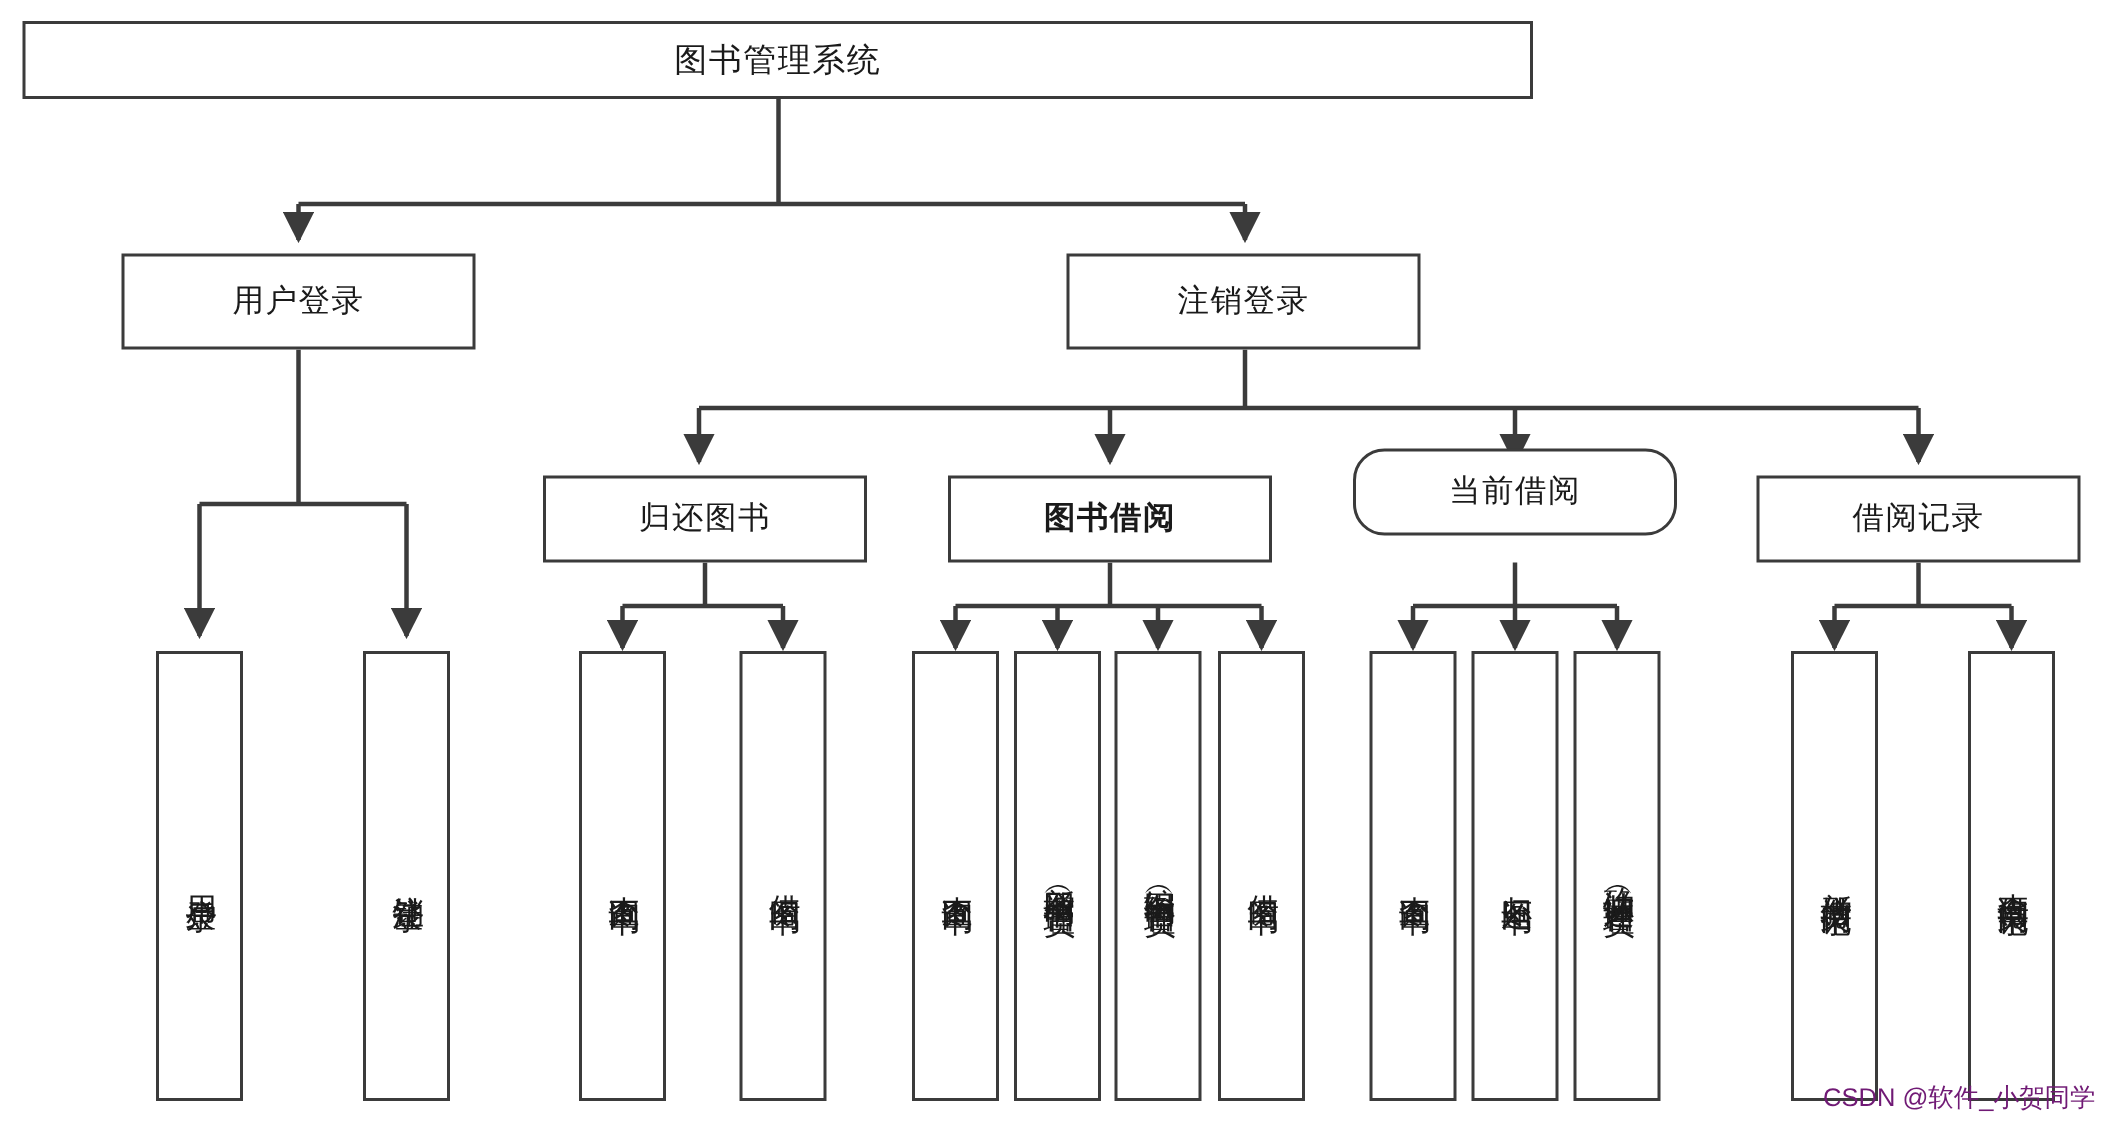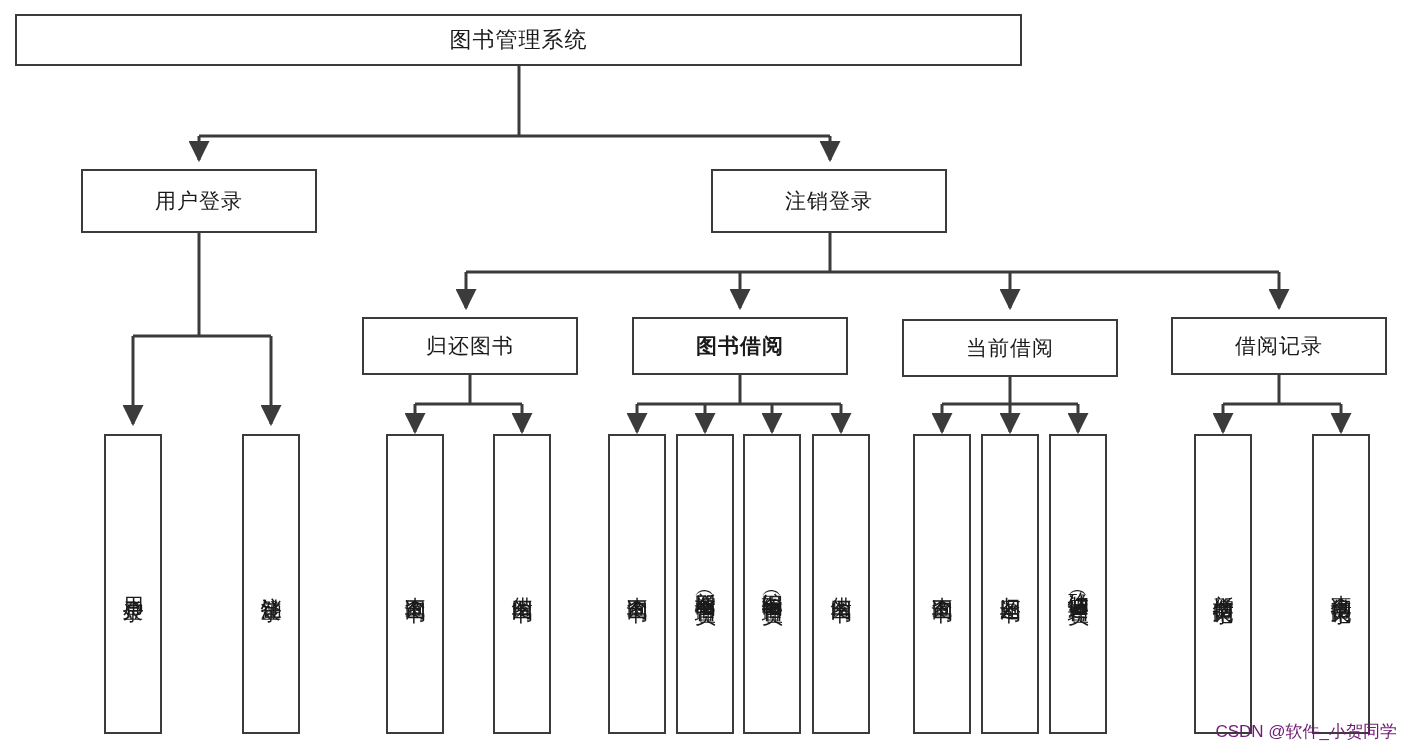--- a/index.html
+++ b/index.html
@@ -135,21 +135,21 @@
   <div class="node h" style="left:711px; top:169px; width:236px; height:64px;">
     <span class="label">注销登录</span>
   </div>
 
   <div class="node h" style="left:362px; top:317px; width:216px; height:58px;">
     <span class="label">归还图书</span>
   </div>
   <div class="node h" style="left:632px; top:317px; width:216px; height:58px;font-weight:bold;">
     <span class="label">图书借阅</span>
   </div>
-  <div class="node h" style="left:902px; top:319px; width:216px; height:58px;">
+  <div class="node h" style="left:902px; top:299px; width:216px; height:58px;border-radius:21px;">
     <span class="label">当前借阅</span>
   </div>
   <div class="node h" style="left:1171px; top:317px; width:216px; height:58px;">
     <span class="label">借阅记录</span>
   </div>
 
   <div class="node v" style="left:104px; top:434px; width:58px; height:300px;">
     <span class="label">用户登录</span>
   </div>
   <div class="node v" style="left:242px; top:434px; width:58px; height:300px;">

